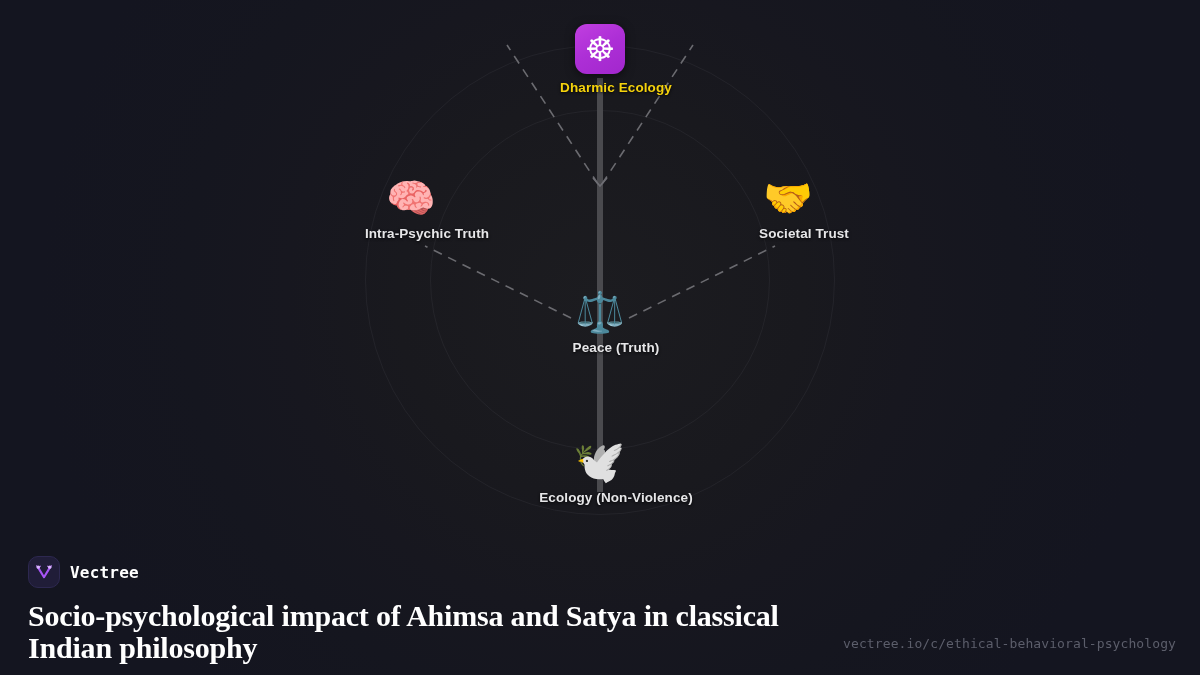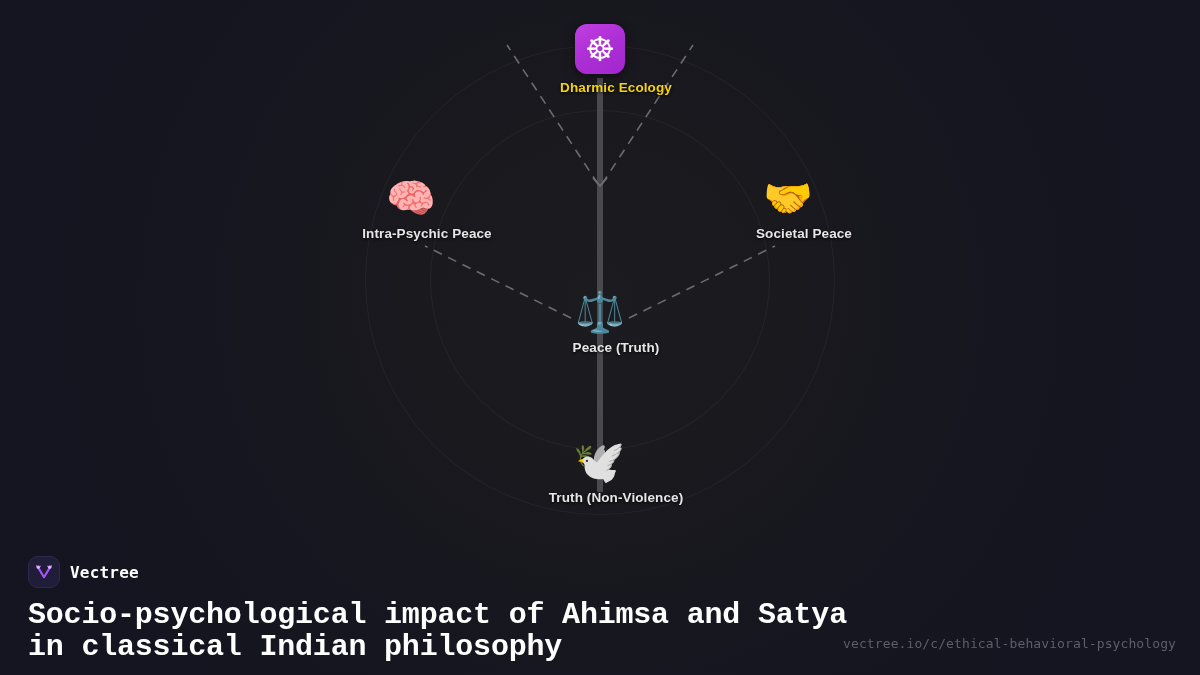--- a/index.html
+++ b/index.html
@@ -112,21 +112,21 @@
     display:flex; align-items:center; justify-content:center;
   }
   #brand-name {
     font-family:"DejaVu Sans Mono", monospace;
     font-size:16px;
     font-weight:bold;
     color:#ffffff;
     letter-spacing:0.2px;
   }
   #headline {
-    font-family:Liberation Mono, monospace;
+    font-family:Liberation Serif, serif;
     font-size:30px;
     line-height:31.5px;
     font-weight:bold;
     color:#ffffff;
     letter-spacing:-0.2px;
     max-width:820px;
   }
   #url {
     position:absolute;
     right:24px;
@@ -161,36 +161,36 @@
 
   <div class="node root" id="node-root">
     <div class="chip">
       <span class="glyph">☸</span>
     </div>
     <span class="label">Dharmic Ecology</span>
   </div>
 
   <div class="node" id="node-left">
     <span class="glyph">🧠</span>
-    <span class="label">Intra-Psychic Peace</span>
+    <span class="label">Intra-Psychic Truth</span>
   </div>
 
   <div class="node" id="node-right">
     <span class="glyph">🤝</span>
-    <span class="label">Societal Peace</span>
+    <span class="label">Societal Trust</span>
   </div>
 
   <div class="node" id="node-center">
     <span class="glyph">⚖️</span>
     <span class="label">Peace (Truth)</span>
   </div>
 
   <div class="node" id="node-bottom">
     <span class="glyph">🕊️</span>
-    <span class="label">Truth (Non-Violence)</span>
+    <span class="label">Ecology (Non-Violence)</span>
   </div>
 
   <div id="footer">
     <div id="brand">
       <div id="brand-mark">
         <svg width="20" height="20" viewBox="0 0 20 20" xmlns="http://www.w3.org/2000/svg">
           <path d="M4.2 5.6 L10 15.2 L15.8 5.6" fill="none" stroke="#a855f7" stroke-width="2.1" stroke-linecap="round" stroke-linejoin="round"></path>
           <path d="M4.2 5.6 L2.6 3.9 M4.2 5.6 L6.2 4.3" fill="none" stroke="#c084fc" stroke-width="1.3" stroke-linecap="round"></path>
           <path d="M15.8 5.6 L17.4 3.9 M15.8 5.6 L13.8 4.3" fill="none" stroke="#c084fc" stroke-width="1.3" stroke-linecap="round"></path>
           <circle cx="4.2" cy="5.2" r="1.6" fill="#d8b4fe"></circle>

